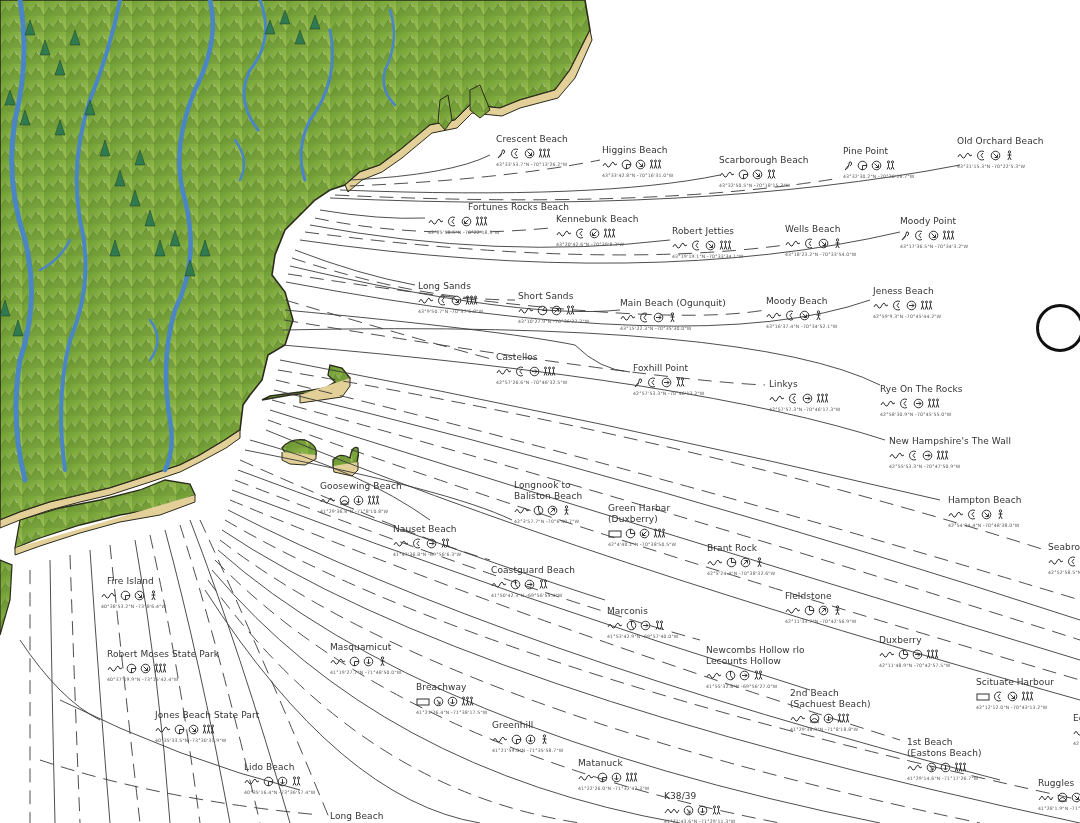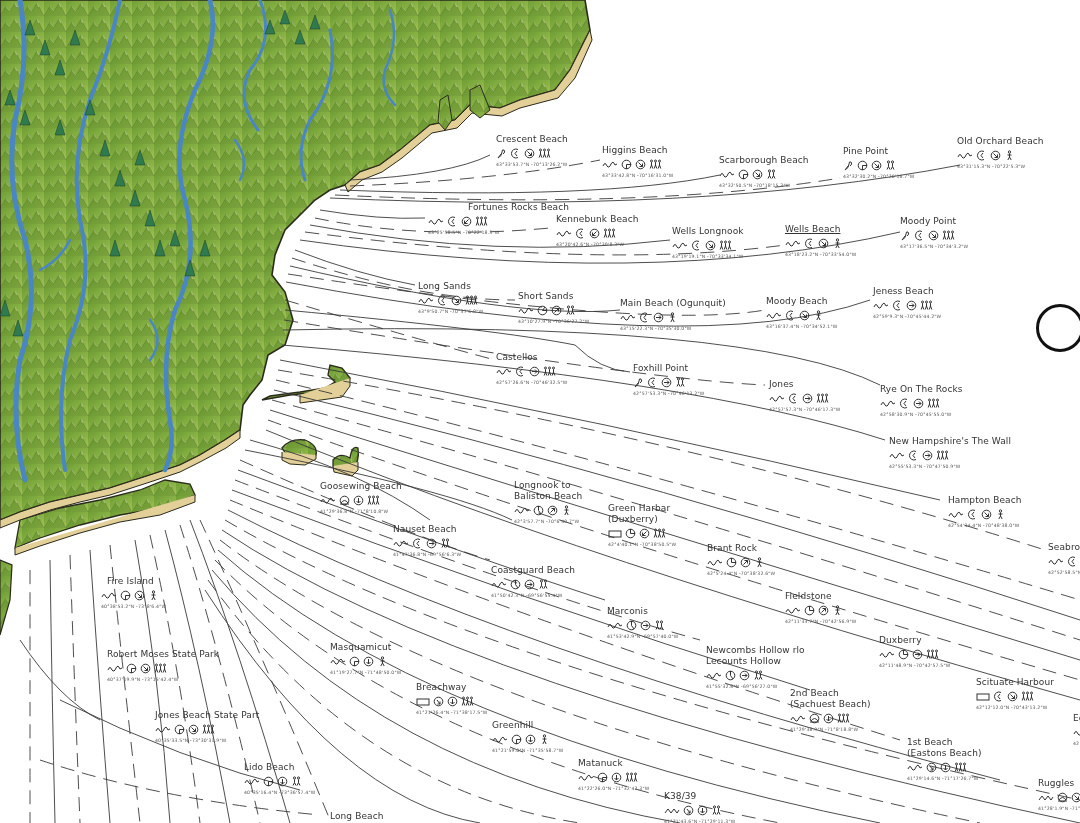--- a/index.html
+++ b/index.html
@@ -373,21 +373,21 @@
             <circle cx="2.5" cy="2" r="1" stroke="#333" stroke-width="1" fill="none"></circle>
             <circle cx="6.5" cy="2" r="1" stroke="#333" stroke-width="1" fill="none"></circle>
             <circle cx="10.5" cy="2" r="1" stroke="#333" stroke-width="1" fill="none"></circle>
             <path d="M2.5 3.2 V6 L1.2 9.5 M2.5 6 L3.8 9.5 M6.5 3.2 V6 L5.2 9.5 M6.5 6 L7.8 9.5 M10.5 3.2 V6 L9.2 9.5 M10.5 6 L11.8 9.5" stroke="#333" stroke-width="1" fill="none"></path>
           </svg>
         </span>
       </div>
       <span class="coords">43°20'42.6"N -70°30'8.3"W</span>
     </div>
     <div class="beach" style="left: 672px; top: 226px;">
-      <span class="name" style="white-space: pre;">Wells Longnook</span>
+      <span class="name" style="white-space: pre;">Robert Jetties</span>
       <div class="icons">
         <span class="ic wave">
           <svg viewBox="0 0 16 11">
             <path d="M1 7 Q3 2 5 7 Q7 10 9 5 Q11 1 13 6 L15 5" stroke="#333" stroke-width="1" fill="none"></path>
           </svg>
         </span>
         <span class="ic ">
           <svg viewBox="0 0 11 11">
             <path d="M8 1.5 A4.5 4.5 0 1 0 8 9.5" stroke="#333" stroke-width="1" fill="none"></path>
             <path d="M7 3 L5 5.5 L7 8" stroke="#333" stroke-width="1" fill="none"></path>
@@ -404,21 +404,21 @@
             <circle cx="2.5" cy="2" r="1" stroke="#333" stroke-width="1" fill="none"></circle>
             <circle cx="6.5" cy="2" r="1" stroke="#333" stroke-width="1" fill="none"></circle>
             <circle cx="10.5" cy="2" r="1" stroke="#333" stroke-width="1" fill="none"></circle>
             <path d="M2.5 3.2 V6 L1.2 9.5 M2.5 6 L3.8 9.5 M6.5 3.2 V6 L5.2 9.5 M6.5 6 L7.8 9.5 M10.5 3.2 V6 L9.2 9.5 M10.5 6 L11.8 9.5" stroke="#333" stroke-width="1" fill="none"></path>
           </svg>
         </span>
       </div>
       <span class="coords">43°19'19.1"N -70°33'34.1"W</span>
     </div>
     <div class="beach" style="left: 785px; top: 224px;">
-      <span class="name" style="white-space: pre; text-decoration: underline;">Wells Beach</span>
+      <span class="name" style="white-space: pre;">Wells Beach</span>
       <div class="icons">
         <span class="ic wave">
           <svg viewBox="0 0 16 11">
             <path d="M1 7 Q3 2 5 7 Q7 10 9 5 Q11 1 13 6 L15 5" stroke="#333" stroke-width="1" fill="none"></path>
           </svg>
         </span>
         <span class="ic ">
           <svg viewBox="0 0 11 11">
             <path d="M8 1.5 A4.5 4.5 0 1 0 8 9.5" stroke="#333" stroke-width="1" fill="none"></path>
             <path d="M7 3 L5 5.5 L7 8" stroke="#333" stroke-width="1" fill="none"></path>
@@ -677,21 +677,21 @@
           <svg viewBox="0 0 11 11">
             <circle cx="3.5" cy="2" r="1.1" stroke="#333" stroke-width="1" fill="none"></circle>
             <circle cx="7.5" cy="2" r="1.1" stroke="#333" stroke-width="1" fill="none"></circle>
             <path d="M3.5 3.3 V6.5 L2 9.5 M3.5 6.5 L5 9.5 M7.5 3.3 V6.5 L6 9.5 M7.5 6.5 L9 9.5" stroke="#333" stroke-width="1" fill="none"></path>
           </svg>
         </span>
       </div>
       <span class="coords">42°57'53.3"N -70°46'13.2"W</span>
     </div>
     <div class="beach" style="left: 769px; top: 379px;">
-      <span class="name" style="white-space: pre;">Jones</span>
+      <span class="name" style="white-space: pre;">Linkys</span>
       <div class="icons">
         <span class="ic wave">
           <svg viewBox="0 0 16 11">
             <path d="M1 7 Q3 2 5 7 Q7 10 9 5 Q11 1 13 6 L15 5" stroke="#333" stroke-width="1" fill="none"></path>
           </svg>
         </span>
         <span class="ic ">
           <svg viewBox="0 0 11 11">
             <path d="M8 1.5 A4.5 4.5 0 1 0 8 9.5" stroke="#333" stroke-width="1" fill="none"></path>
             <path d="M7 3 L5 5.5 L7 8" stroke="#333" stroke-width="1" fill="none"></path>

